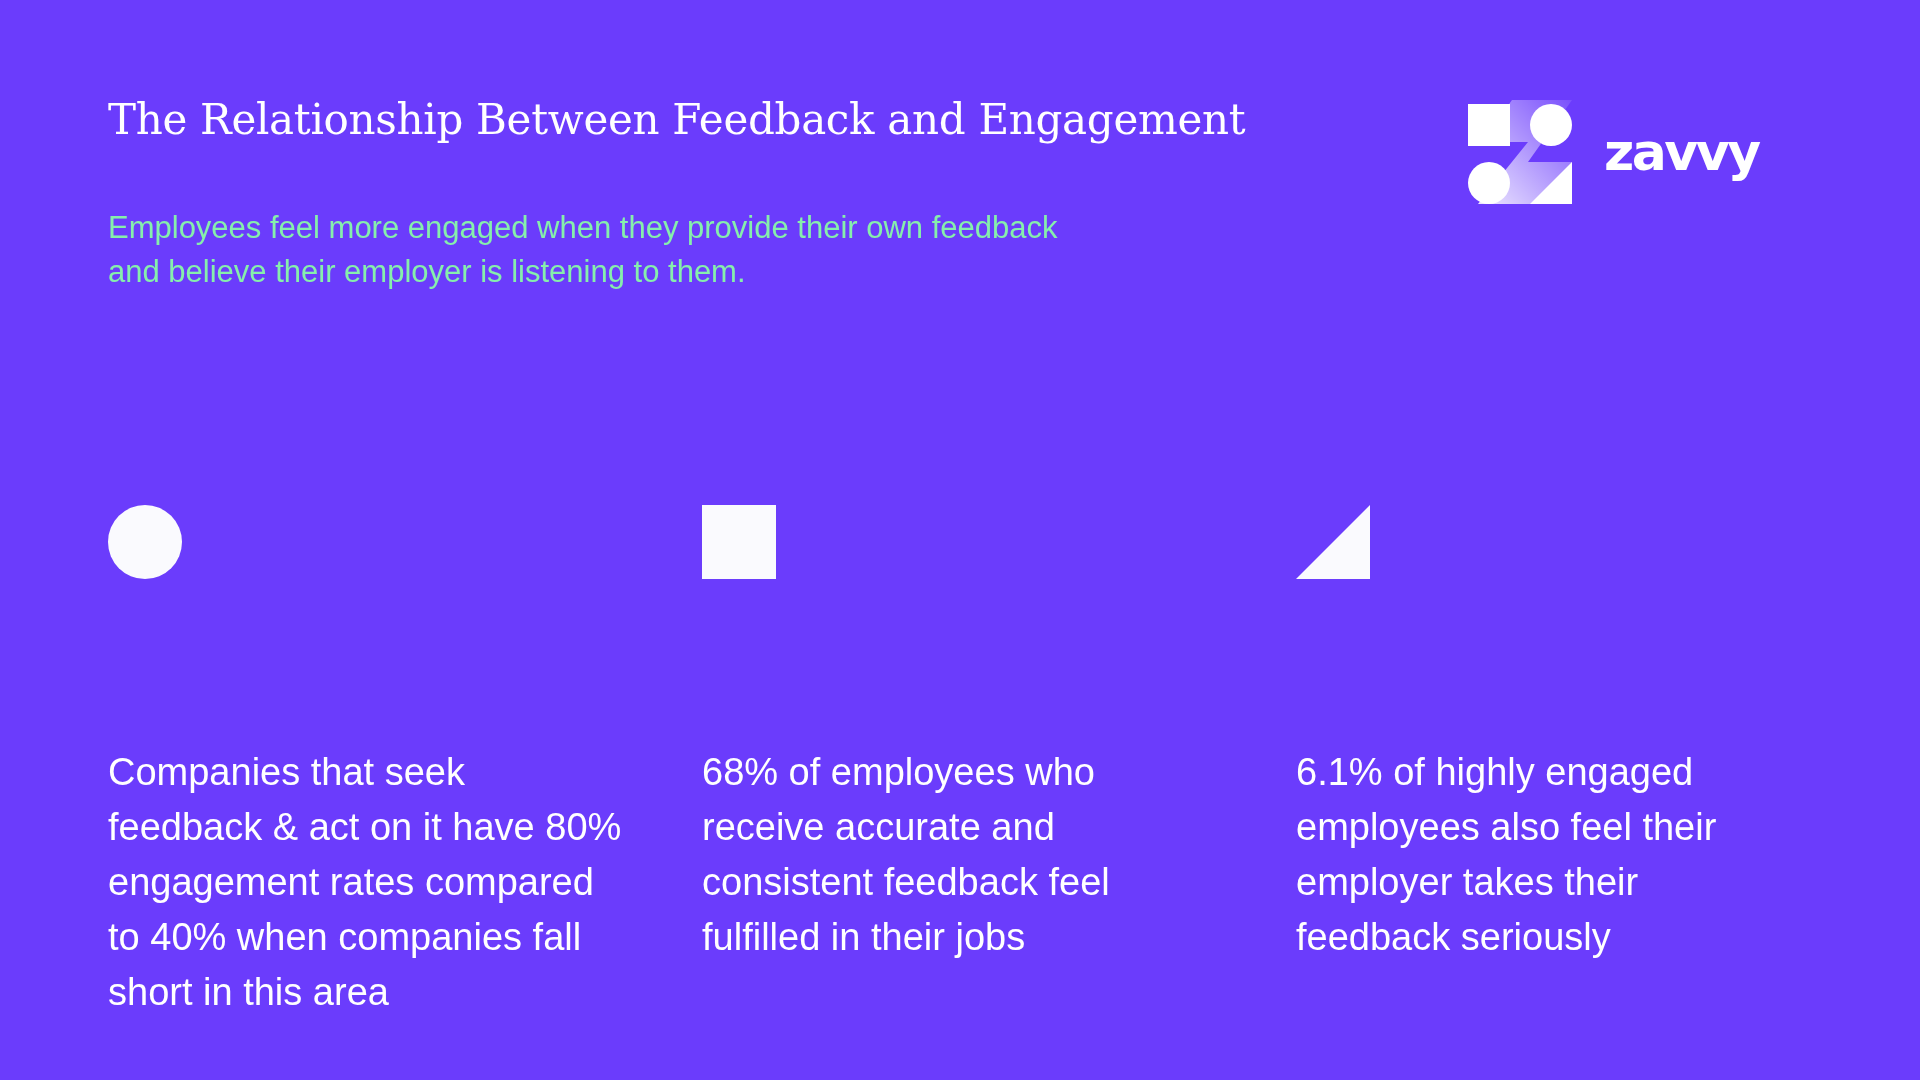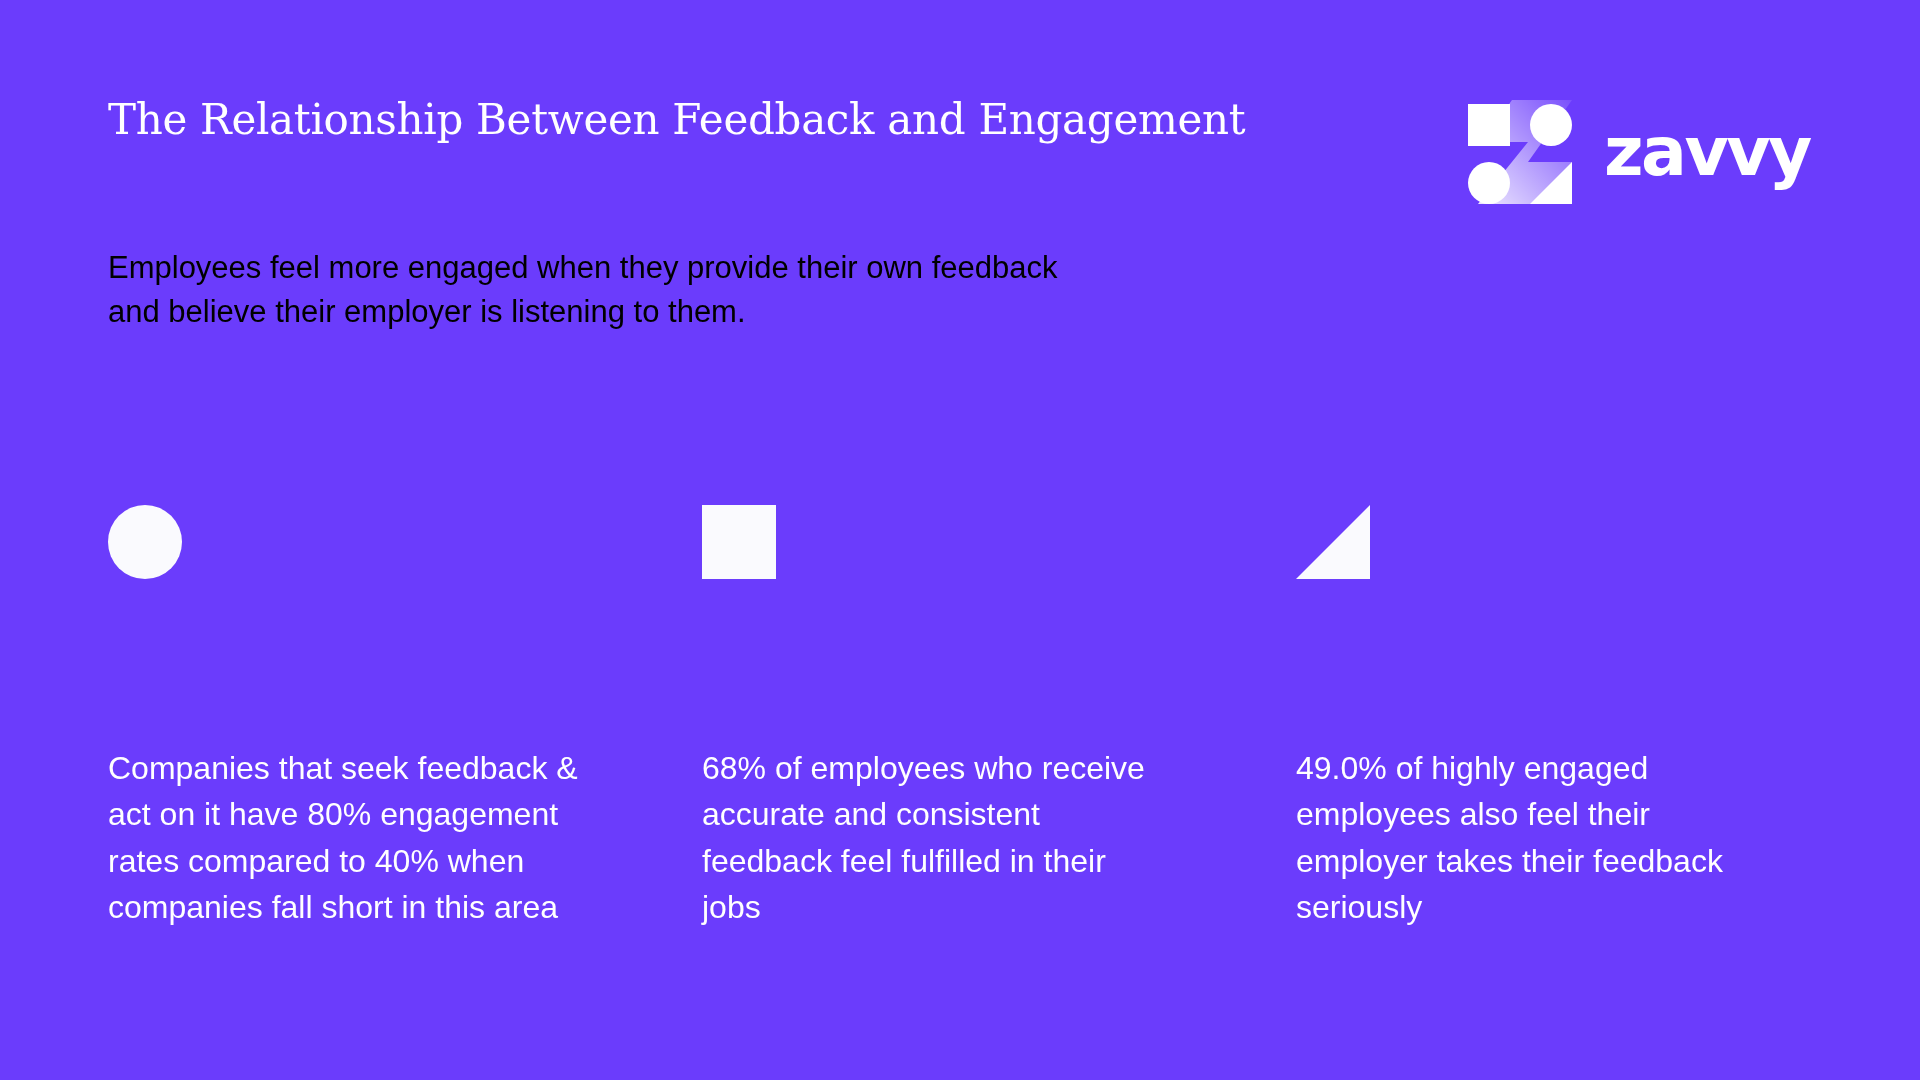--- a/index.html
+++ b/index.html
@@ -39,43 +39,42 @@
   }
 
   .subtitle {
     position: absolute;
     left: 108px;
     top: 206px;
     width: 1210px;
     font-size: 31px;
     font-weight: 400;
     line-height: 1.42;
-    color: #000000;
-    margin-top: 40px;
+    color: #86efac;
   }
   .subtitle .line { display: block; }
 
   
   .logo {
     position: absolute;
     left: 1468px;
     top: 100px;
     display: flex;
     align-items: center;
     gap: 32px;
   }
 
   .logo-mark {
     width: 104px;
     height: 104px;
     display: block;
   }
 
   .logo-wordmark {
-    font-size: 68px;
+    font-size: 52px;
     font-weight: 700;
     letter-spacing: -2.5px;
     color: #FFFFFF;
     line-height: 1;
     font-family: "DejaVu Sans", "Liberation Sans", sans-serif;
   }
 
   
   .columns {
     position: absolute;
@@ -110,21 +109,21 @@
 
   .icon-triangle {
     width: 74px;
     height: 74px;
     background: #FAFAFE;
     clip-path: polygon(100% 0%, 100% 100%, 0% 100%);
   }
 
   .col-text {
     width: 520px;
-    font-size: 32px;
+    font-size: 38px;
     font-weight: 400;
     line-height: 1.45;
     color: #FFFFFF;
   }
   .column:nth-child(2) .col-text { width: 455px; margin-top: 31px; }
   .column:nth-child(3) .col-text { width: 470px; }
 </style>
 </head>
 <body>
 
@@ -173,18 +172,18 @@
       <div class="col-icon">
         <div class="icon-square"></div>
       </div>
       <p class="col-text">68% of employees who receive accurate and consistent feedback feel fulfilled in their jobs</p>
     </div>
 
     <div class="column">
       <div class="col-icon">
         <div class="icon-triangle"></div>
       </div>
-      <p class="col-text">49.0% of highly engaged employees also feel their employer takes their feedback seriously</p>
+      <p class="col-text">6.1% of highly engaged employees also feel their employer takes their feedback seriously</p>
     </div>
 
   </div>
 
 </div>
 
 </body></html>

